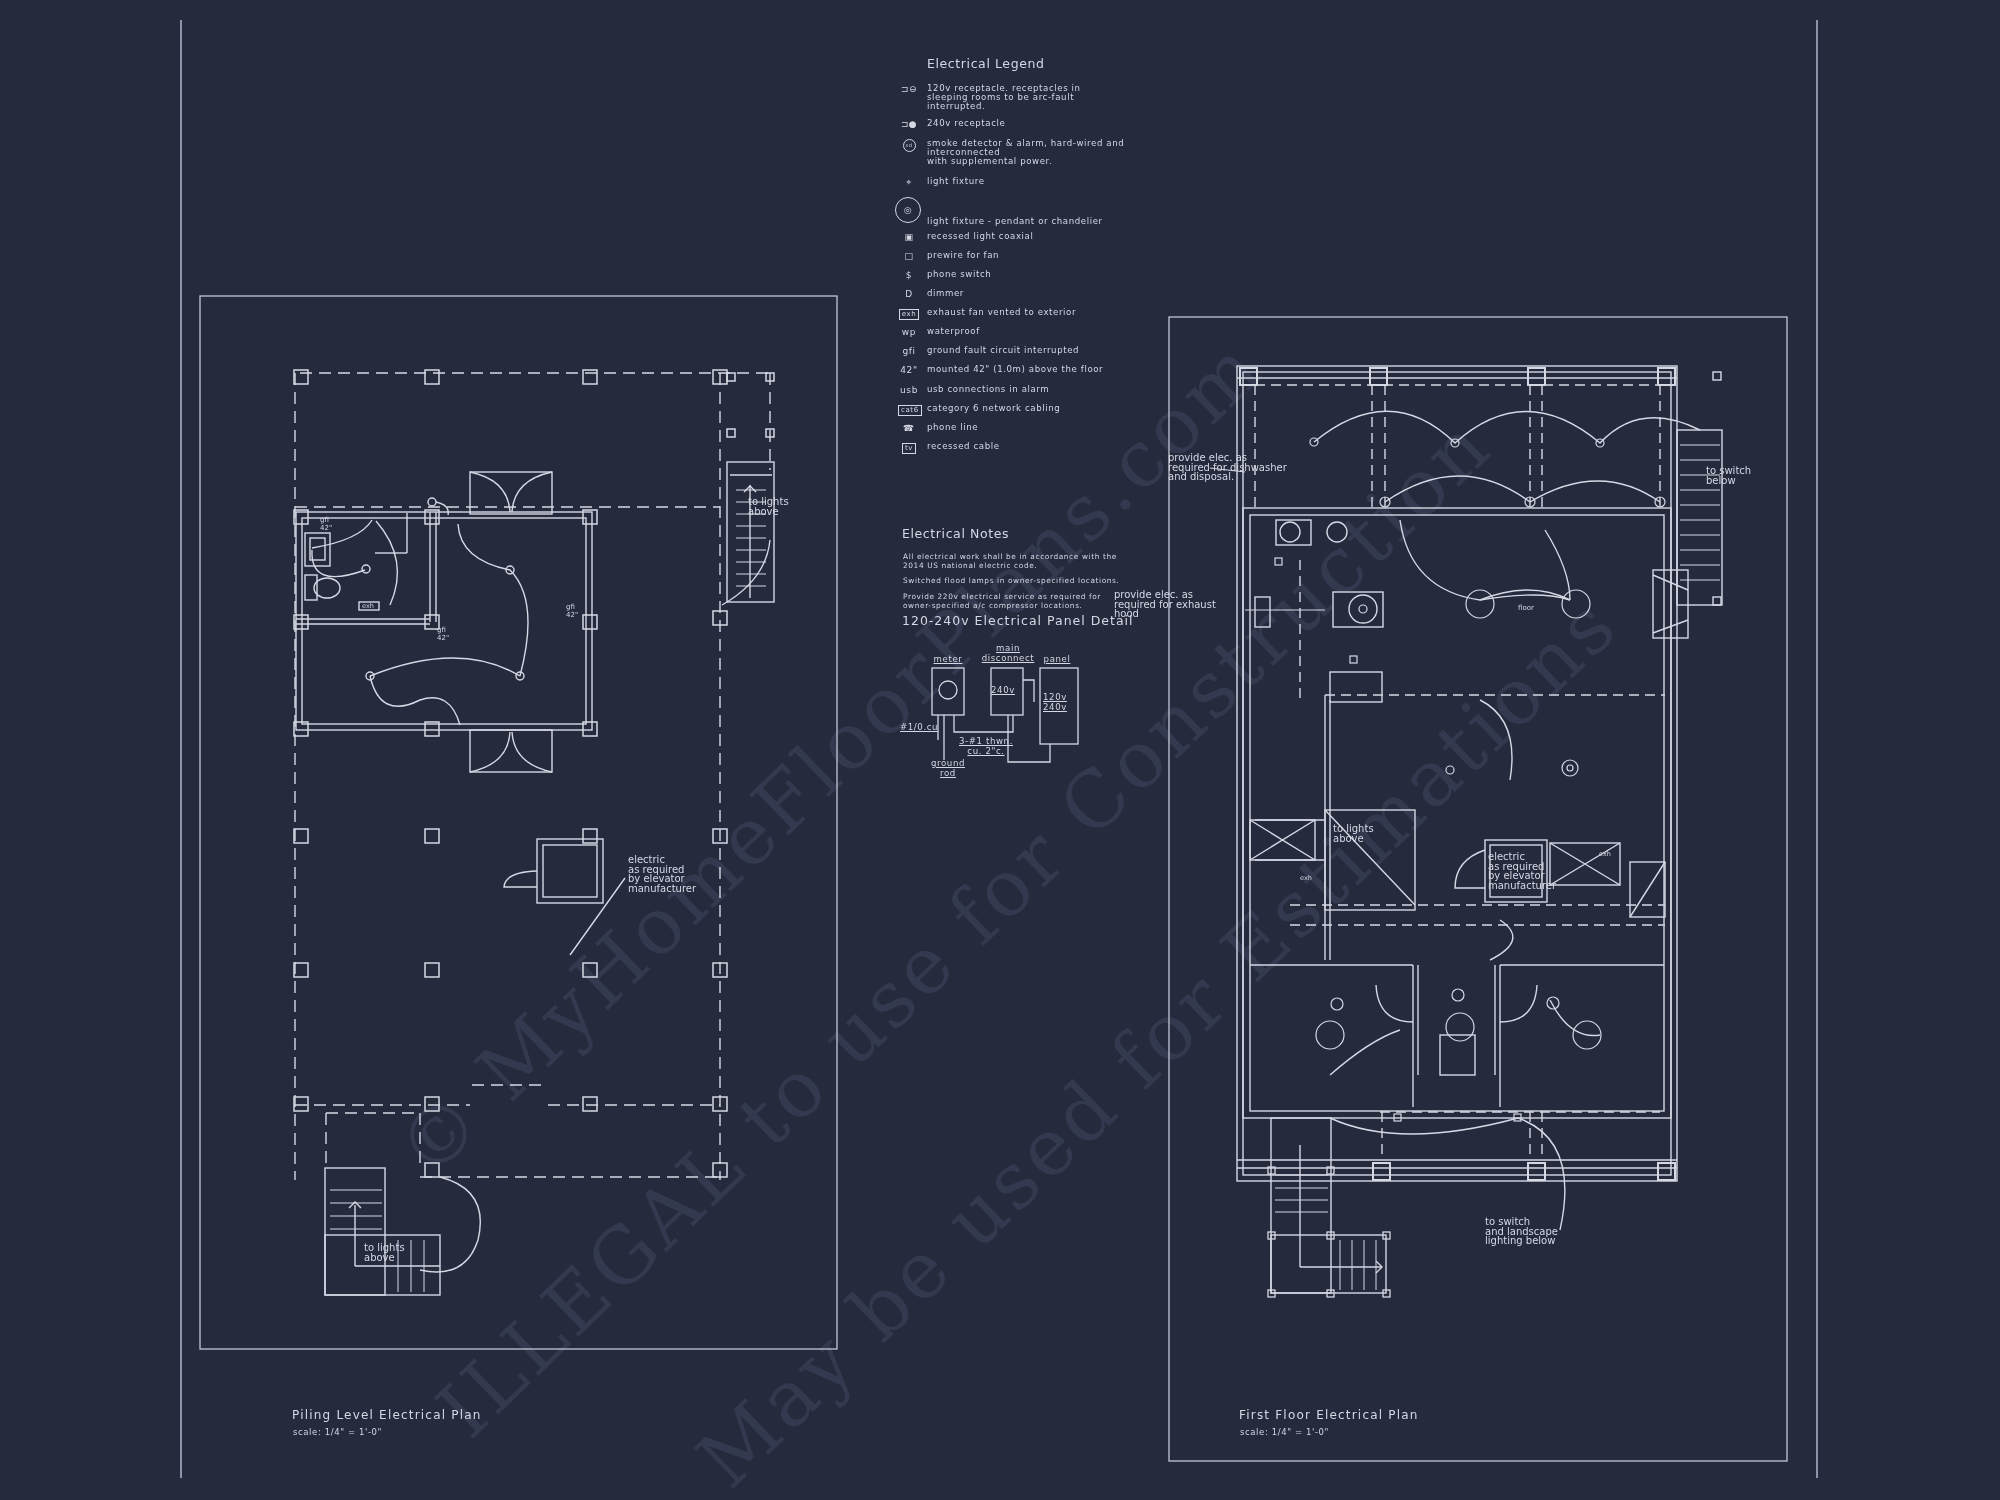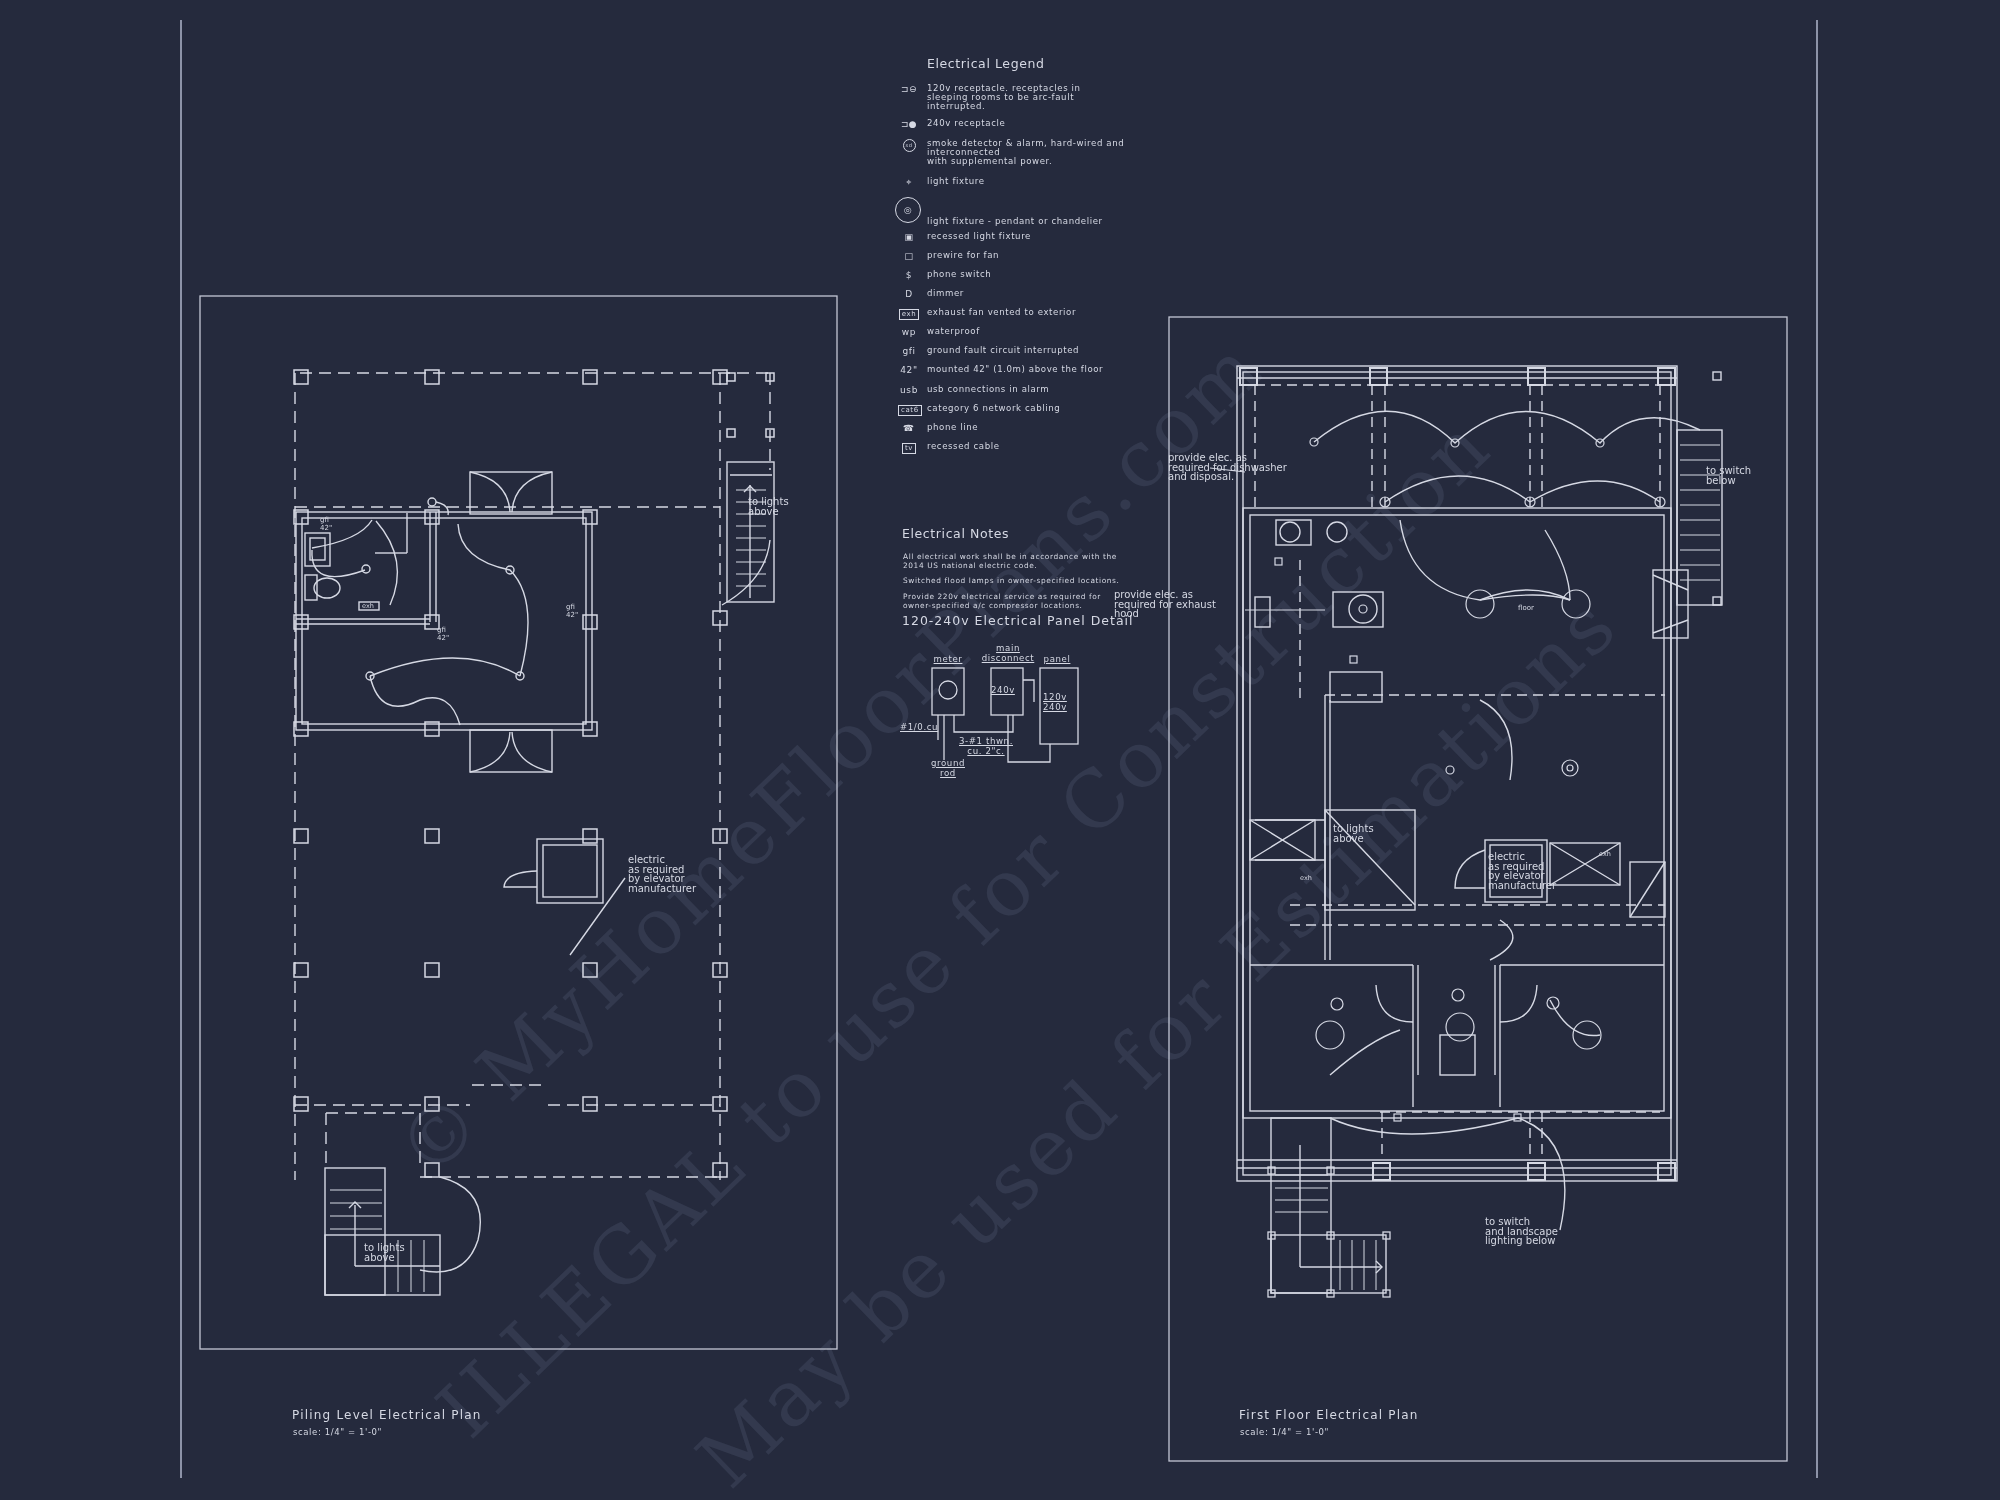--- a/index.html
+++ b/index.html
@@ -358,21 +358,21 @@
   <div class="lg-item" style="top:97px">
     <span class="lg-icon">⌖</span>
     <span class="lg-text">light fixture</span>
   </div>
   <div class="lg-item" style="top:117px">
     <span class="lg-icon"><span style="display:inline-block;width:24px;height:24px;border:1px solid #d6d9e4;border-radius:50%;font-size:9px;line-height:24px;margin-left:-3px;">◎</span></span>
     <span class="lg-text" style="margin-top:20px">light fixture - pendant or chandelier</span>
   </div>
   <div class="lg-item" style="top:152px">
     <span class="lg-icon">▣</span>
-    <span class="lg-text">recessed light fixture</span>
+    <span class="lg-text">recessed light coaxial</span>
   </div>
   <div class="lg-item" style="top:171px">
     <span class="lg-icon">□</span>
     <span class="lg-text">prewire for fan</span>
   </div>
   <div class="lg-item" style="top:190px">
     <span class="lg-icon">$</span>
     <span class="lg-text">phone switch</span>
   </div>
   <div class="lg-item" style="top:209px">

